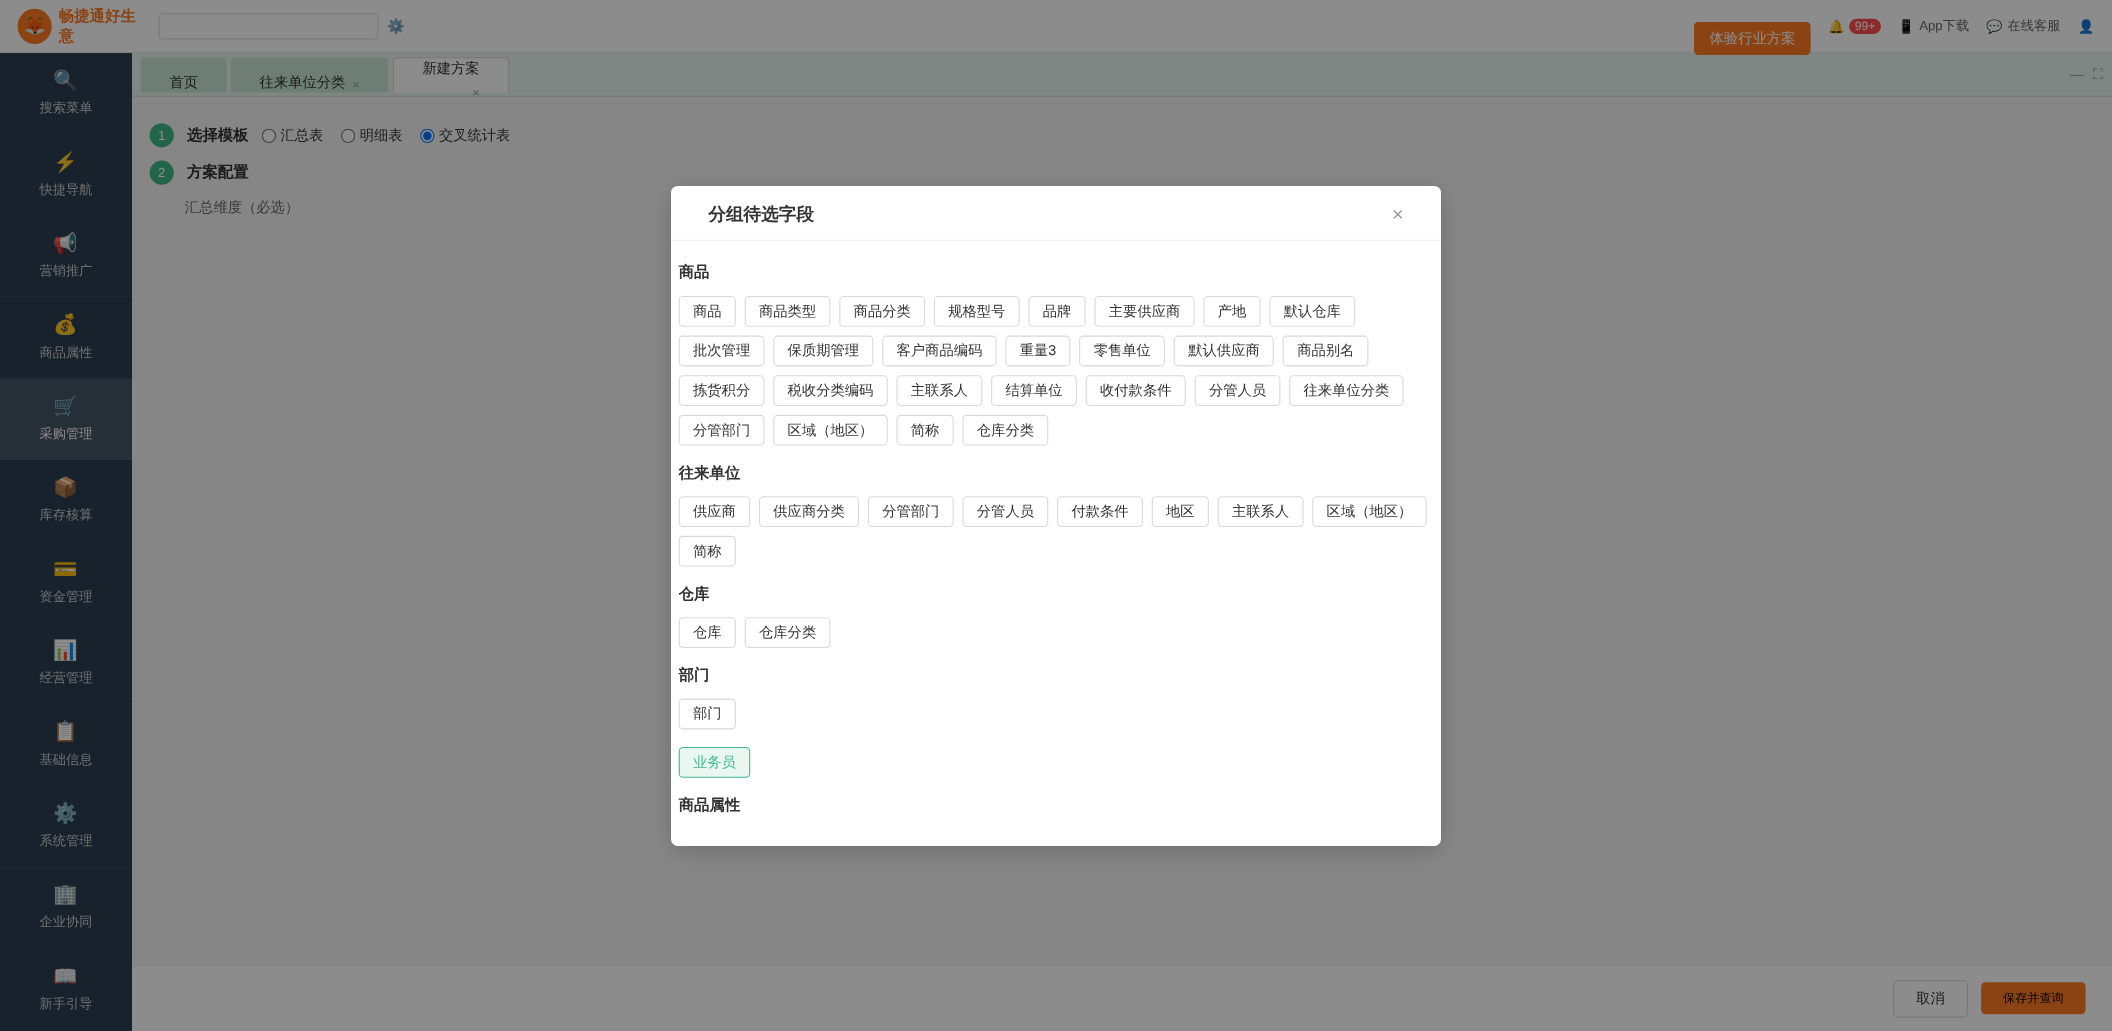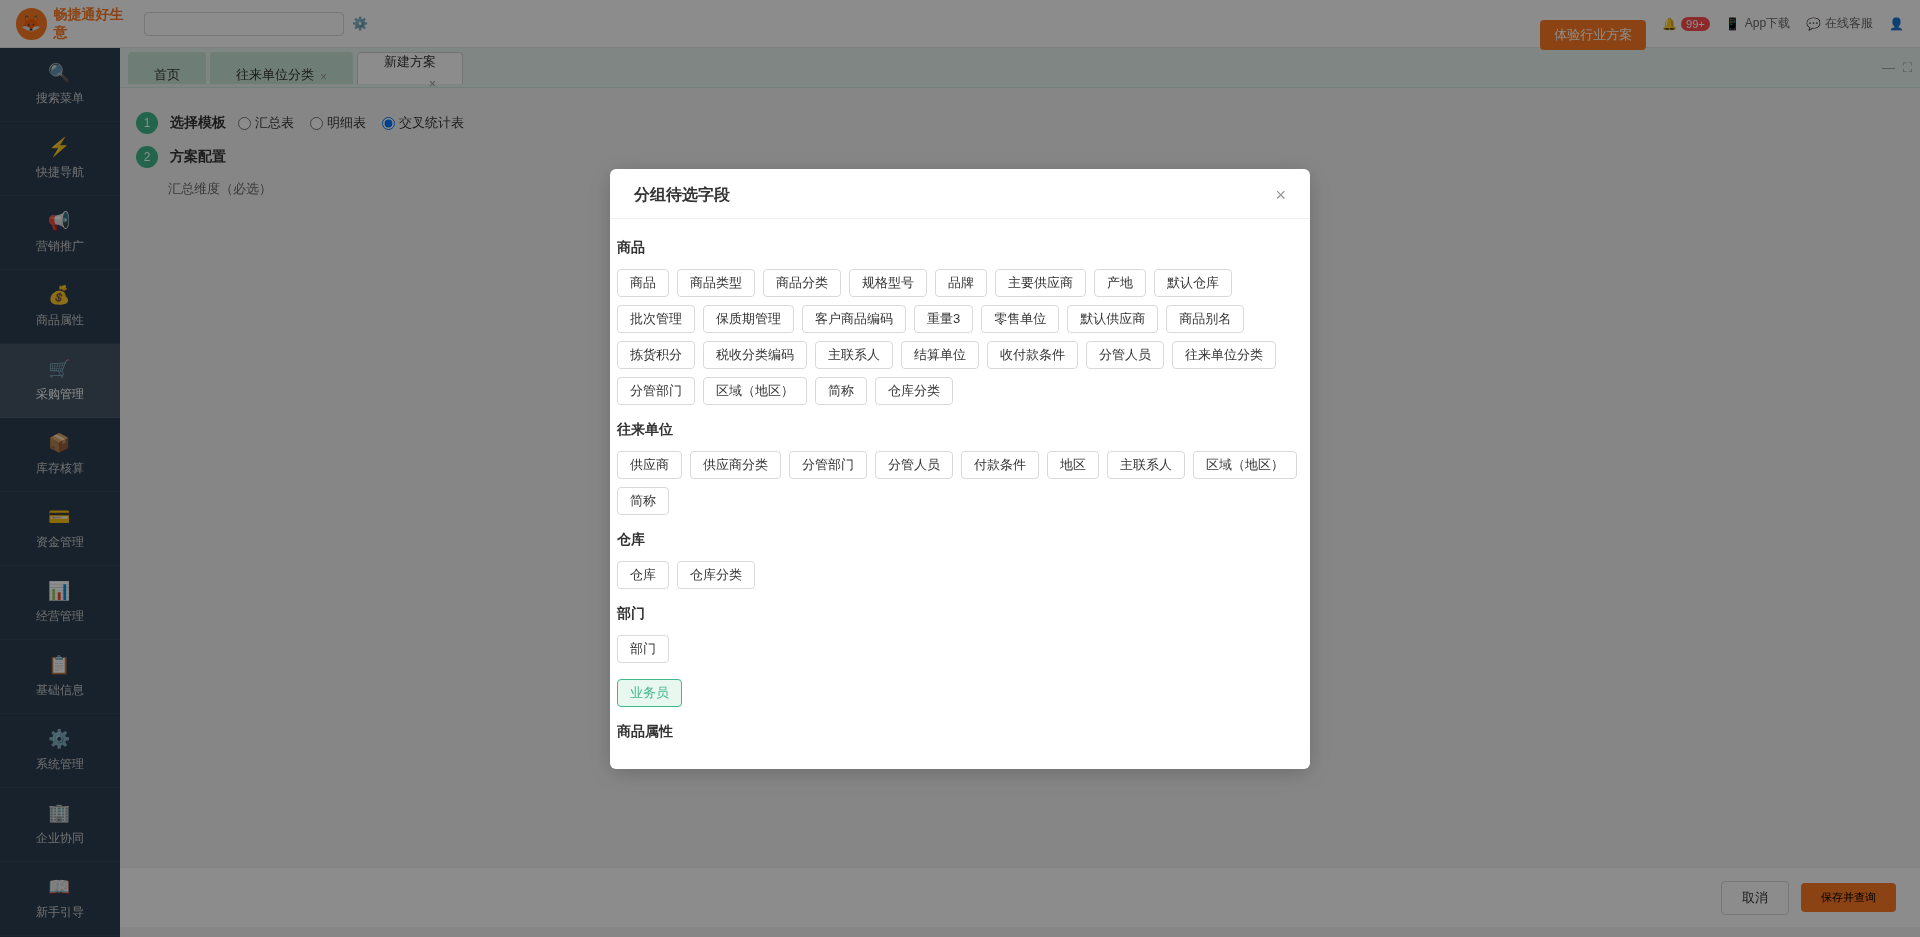--- a/index.html
+++ b/index.html
@@ -163,21 +163,21 @@
       width: 700px;
       max-height: 600px;
       display: flex;
       flex-direction: column;
       box-shadow: 0 4px 24px rgba(0,0,0,0.2);
     }
     .dialog-header {
       display: flex;
       align-items: center;
       justify-content: space-between;
-      padding: 16px 24px 12px;
+      padding: 16px 34px 12px;
       border-bottom: 1px solid #f0f0f0;
     }
     .dialog-title {
       font-size: 16px;
       font-weight: 600;
       color: #333;
     }
     .dialog-close {
       cursor: pointer;
       color: #999;
@@ -210,21 +210,21 @@
       font-size: 13px;
       color: #333;
       cursor: pointer;
       background: #fff;
     }
     .tag.selected { border-color: #40b88a; color: #40b88a; background: #e8f7f0; }
 
     
     .dialog-footer-btns {
       position: fixed;
-      bottom: 10px; left: 0; right: 0;
+      bottom: 0; left: 0; right: 0;
       height: 60px;
       background: #fff;
       display: flex;
       align-items: center;
       justify-content: flex-end;
       padding: 0 24px;
       gap: 12px;
       border-top: 1px solid #f0f0f0;
       z-index: 10;
     }

